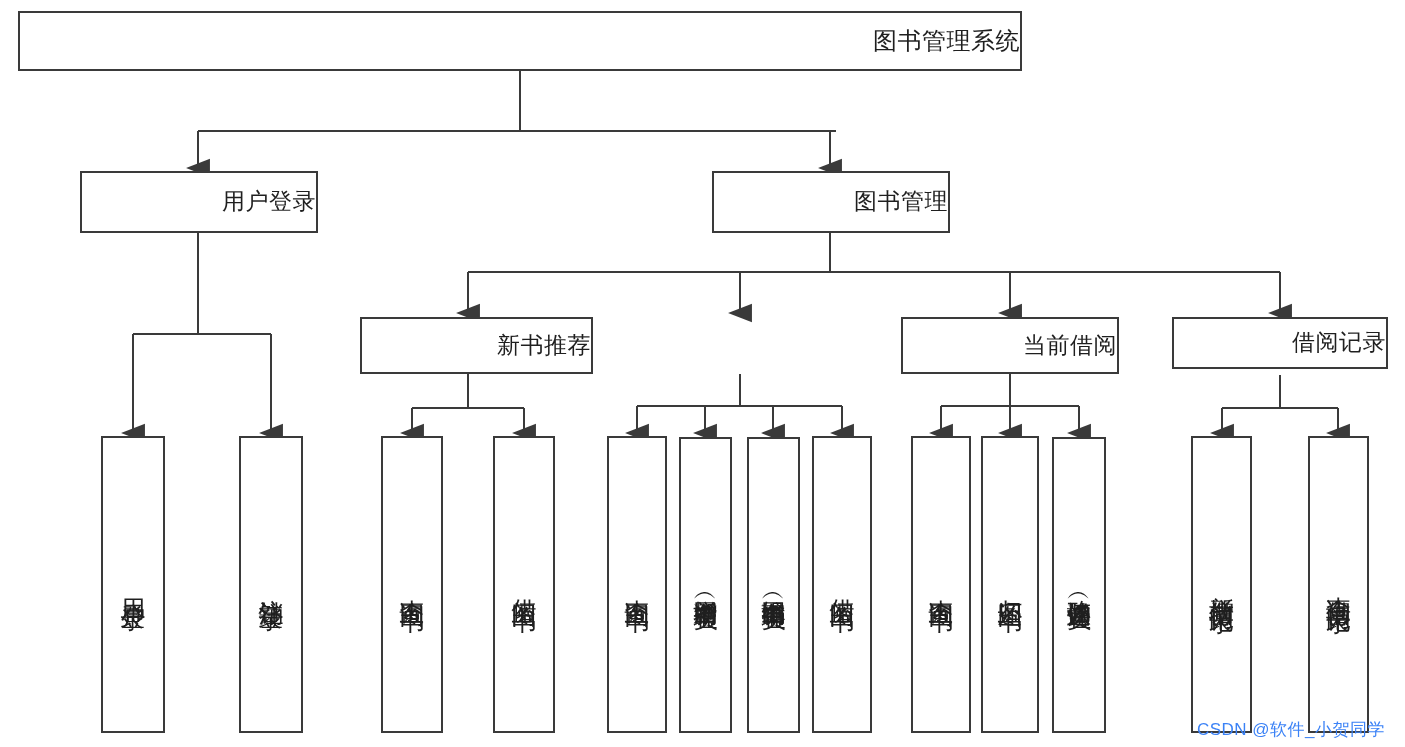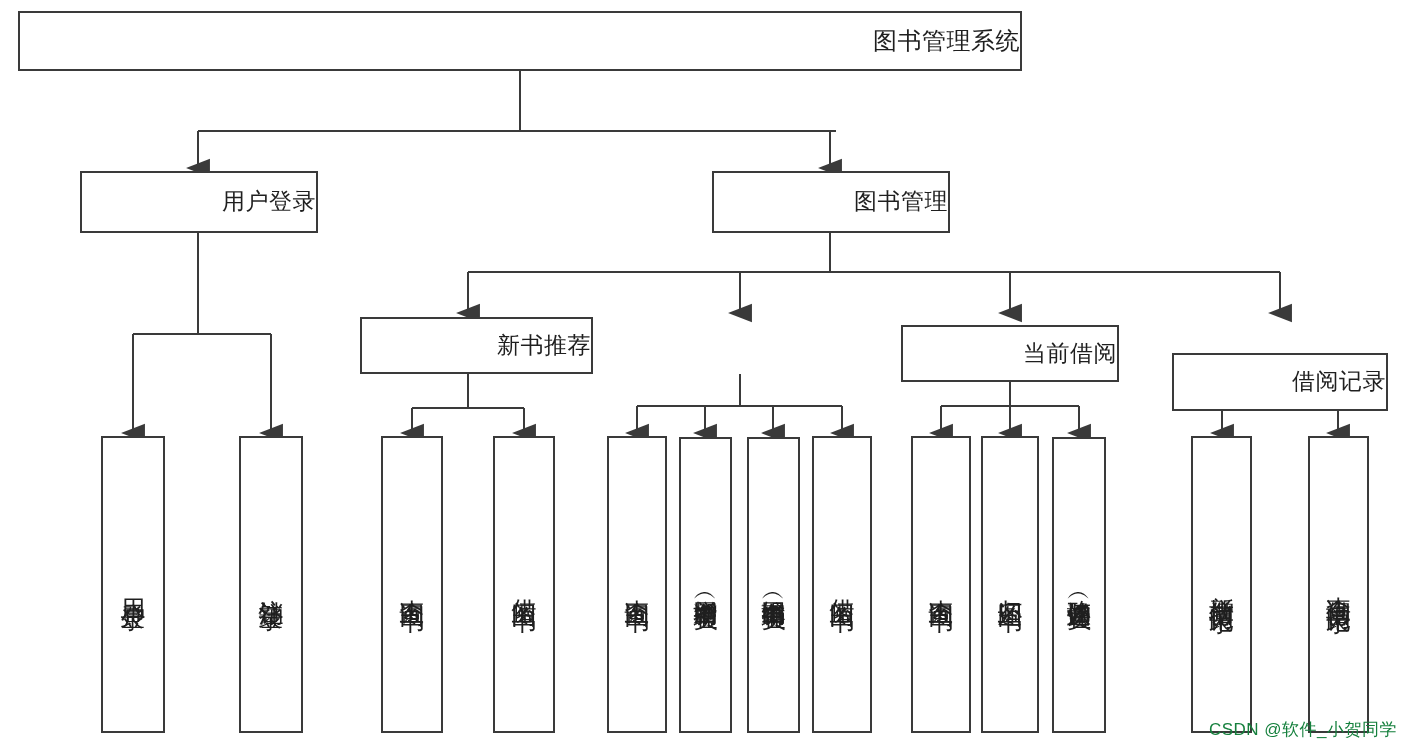--- a/index.html
+++ b/index.html
@@ -61,24 +61,24 @@
     line-height: 1.0;
     letter-spacing: 3px;
     white-space: nowrap;
   }
   .node.vert.narrow .node-label {
     font-size: 24px;
     letter-spacing: 1px;
   }
   #watermark {
     position: absolute;
-    right: 8px;
+    right: 20px;
     bottom: 6px;
     font-size: 17px;
-    color: #15803d;
+    color: #3b82f6;
     white-space: nowrap;
     letter-spacing: 0.5px;
   }
 </style>
 </head>
 <body>
 
 <div id="diagram-root">
 
   <svg id="edge-layer" viewBox="0 0 1405 747" width="1405" height="747">
@@ -141,25 +141,25 @@
 
   <div class="node horiz" style="left:712px; top:171px; width:238px; height:62px;">
     <span class="node-label">图书管理</span>
   </div>
 
   <div class="node horiz" style="left:360px; top:317px; width:233px; height:57px;">
     <span class="node-label">新书推荐</span>
   </div>
 
 
-  <div class="node horiz" style="left:901px; top:317px; width:218px; height:57px;margin-top:8px;">
+  <div class="node horiz" style="left:901px; top:317px; width:218px; height:57px;">
     <span class="node-label">当前借阅</span>
   </div>
 
-  <div class="node horiz" style="left:1172px; top:317px; width:216px; height:58px;margin-top:36px;">
+  <div class="node horiz" style="left:1172px; top:317px; width:216px; height:52px;">
     <span class="node-label">借阅记录</span>
   </div>
 
   <div class="node vert" style="left:101px; top:436px; width:64px; height:297px;">
     <span class="node-label">用户登录</span>
   </div>
 
   <div class="node vert" style="left:239px; top:436px; width:64px; height:297px;">
     <span class="node-label">注销登录</span>
   </div>

